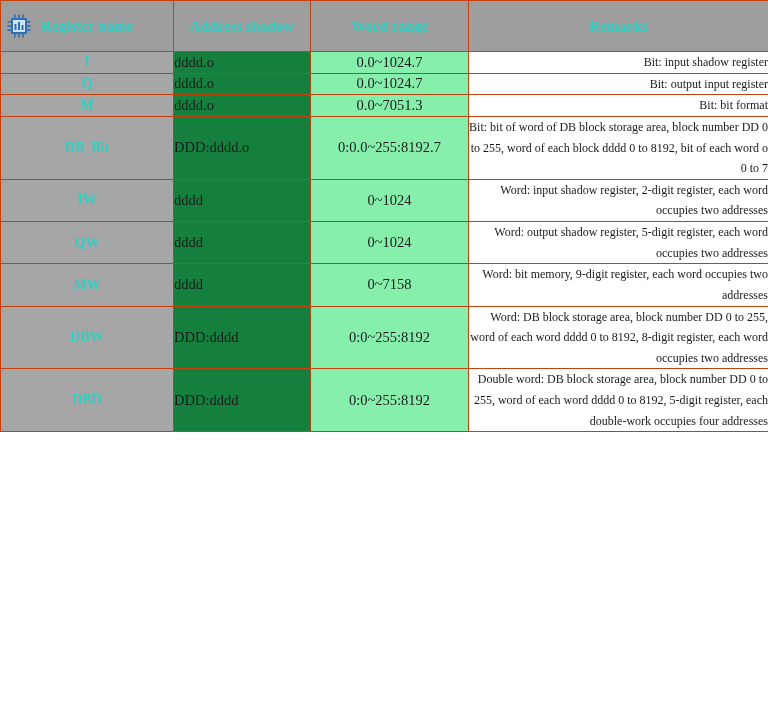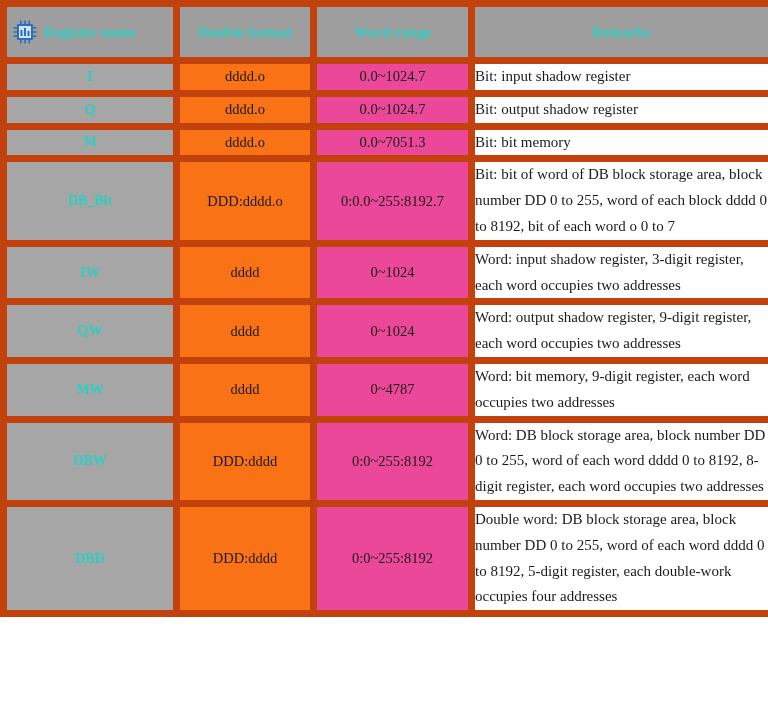--- a/index.html
+++ b/index.html
@@ -12,21 +12,21 @@
     height: 725px;
     font-family: "Liberation Serif", serif;
     overflow: hidden;
   }
   #reg-table {
     border-collapse: collapse;
     width: 768px;
     table-layout: fixed;
   }
   #reg-table td, #reg-table th {
-    border: 7px solid #c2410c;
+    border: 1px solid #c2410c;
     padding: 0;
     vertical-align: middle;
   }
   .hdr-cell {
     background: #9e9e9e;
     color: #2ecfc2;
     font-weight: bold;
     font-size: 15px;
     text-align: center;
     height: 50px;
@@ -50,38 +50,37 @@
     background: #a6a6a6;
     color: #2ecfc2;
     font-weight: bold;
     font-size: 14px;
     text-align: center;
     padding: 8px 4px;
     border-bottom: 1px solid #cfd8c8;
     border-top: 1px solid #cfd8c8;
   }
   .fmt-cell {
-    background: #f97316;
+    background: #15803d;
     color: #1a1a1a;
     font-size: 14.5px;
-    text-align: center;
     padding: 8px 4px;
   }
   .range-cell {
-    background: #ec4899;
+    background: #86efac;
     color: #1a1a1a;
     font-size: 14.5px;
     text-align: center;
     padding: 8px 4px;
   }
   .rem-cell {
     background: #ffffff;
     color: #1a1a1a;
-    font-size: 15px;
-    text-align: left;
+    font-size: 12px;
+    text-align: right;
     padding: 8px 10px;
     line-height: 1.72;
     border-left: 1px solid #d9d9d9;
   }
   .col-name { width: 173px; }
   .col-fmt  { width: 137px; }
   .col-range{ width: 158px; }
   .col-rem  { width: 300px; }
 </style>
 </head>
@@ -113,66 +112,66 @@
             <rect x="1.5" y="8" width="3.5" height="1.6" fill="#2f6fb5"></rect>
             <rect x="1.5" y="12.2" width="3.5" height="1.6" fill="#2f6fb5"></rect>
             <rect x="1.5" y="16.4" width="3.5" height="1.6" fill="#2f6fb5"></rect>
             <rect x="21" y="8" width="3.5" height="1.6" fill="#2f6fb5"></rect>
             <rect x="21" y="12.2" width="3.5" height="1.6" fill="#2f6fb5"></rect>
             <rect x="21" y="16.4" width="3.5" height="1.6" fill="#2f6fb5"></rect>
           </svg>
         </span>
         <span>Register name</span>
       </th>
-      <th class="hdr-cell">Double format</th>
+      <th class="hdr-cell">Address shadow</th>
       <th class="hdr-cell">Word range</th>
       <th class="hdr-cell">Remarks</th>
     </tr>
   </thead>
   <tbody>
     <tr>
       <td class="name-cell">I</td>
       <td class="fmt-cell">dddd.o</td>
       <td class="range-cell">0.0~1024.7</td>
       <td class="rem-cell">Bit: input shadow register</td>
     </tr>
     <tr>
       <td class="name-cell">Q</td>
       <td class="fmt-cell">dddd.o</td>
       <td class="range-cell">0.0~1024.7</td>
-      <td class="rem-cell">Bit: output shadow register</td>
+      <td class="rem-cell">Bit: output input register</td>
     </tr>
     <tr>
       <td class="name-cell">M</td>
       <td class="fmt-cell">dddd.o</td>
       <td class="range-cell">0.0~7051.3</td>
-      <td class="rem-cell">Bit: bit memory</td>
+      <td class="rem-cell">Bit: bit format</td>
     </tr>
     <tr>
       <td class="name-cell">DB_Bit</td>
       <td class="fmt-cell">DDD:dddd.o</td>
       <td class="range-cell">0:0.0~255:8192.7</td>
       <td class="rem-cell">Bit: bit of word of DB block storage area, block number DD 0 to 255, word of each block dddd 0 to 8192, bit of each word o 0 to 7</td>
     </tr>
     <tr>
       <td class="name-cell">IW</td>
       <td class="fmt-cell">dddd</td>
       <td class="range-cell">0~1024</td>
-      <td class="rem-cell">Word: input shadow register, 3-digit register, each word occupies two addresses</td>
+      <td class="rem-cell">Word: input shadow register, 2-digit register, each word occupies two addresses</td>
     </tr>
     <tr>
       <td class="name-cell">QW</td>
       <td class="fmt-cell">dddd</td>
       <td class="range-cell">0~1024</td>
-      <td class="rem-cell">Word: output shadow register, 9-digit register, each word occupies two addresses</td>
+      <td class="rem-cell">Word: output shadow register, 5-digit register, each word occupies two addresses</td>
     </tr>
     <tr>
       <td class="name-cell">MW</td>
       <td class="fmt-cell">dddd</td>
-      <td class="range-cell">0~4787</td>
+      <td class="range-cell">0~7158</td>
       <td class="rem-cell">Word: bit memory, 9-digit register, each word occupies two addresses</td>
     </tr>
     <tr>
       <td class="name-cell">DBW</td>
       <td class="fmt-cell">DDD:dddd</td>
       <td class="range-cell">0:0~255:8192</td>
       <td class="rem-cell">Word: DB block storage area, block number DD 0 to 255, word of each word dddd 0 to 8192, 8-digit register, each word occupies two addresses</td>
     </tr>
     <tr>
       <td class="name-cell">DBD</td>

